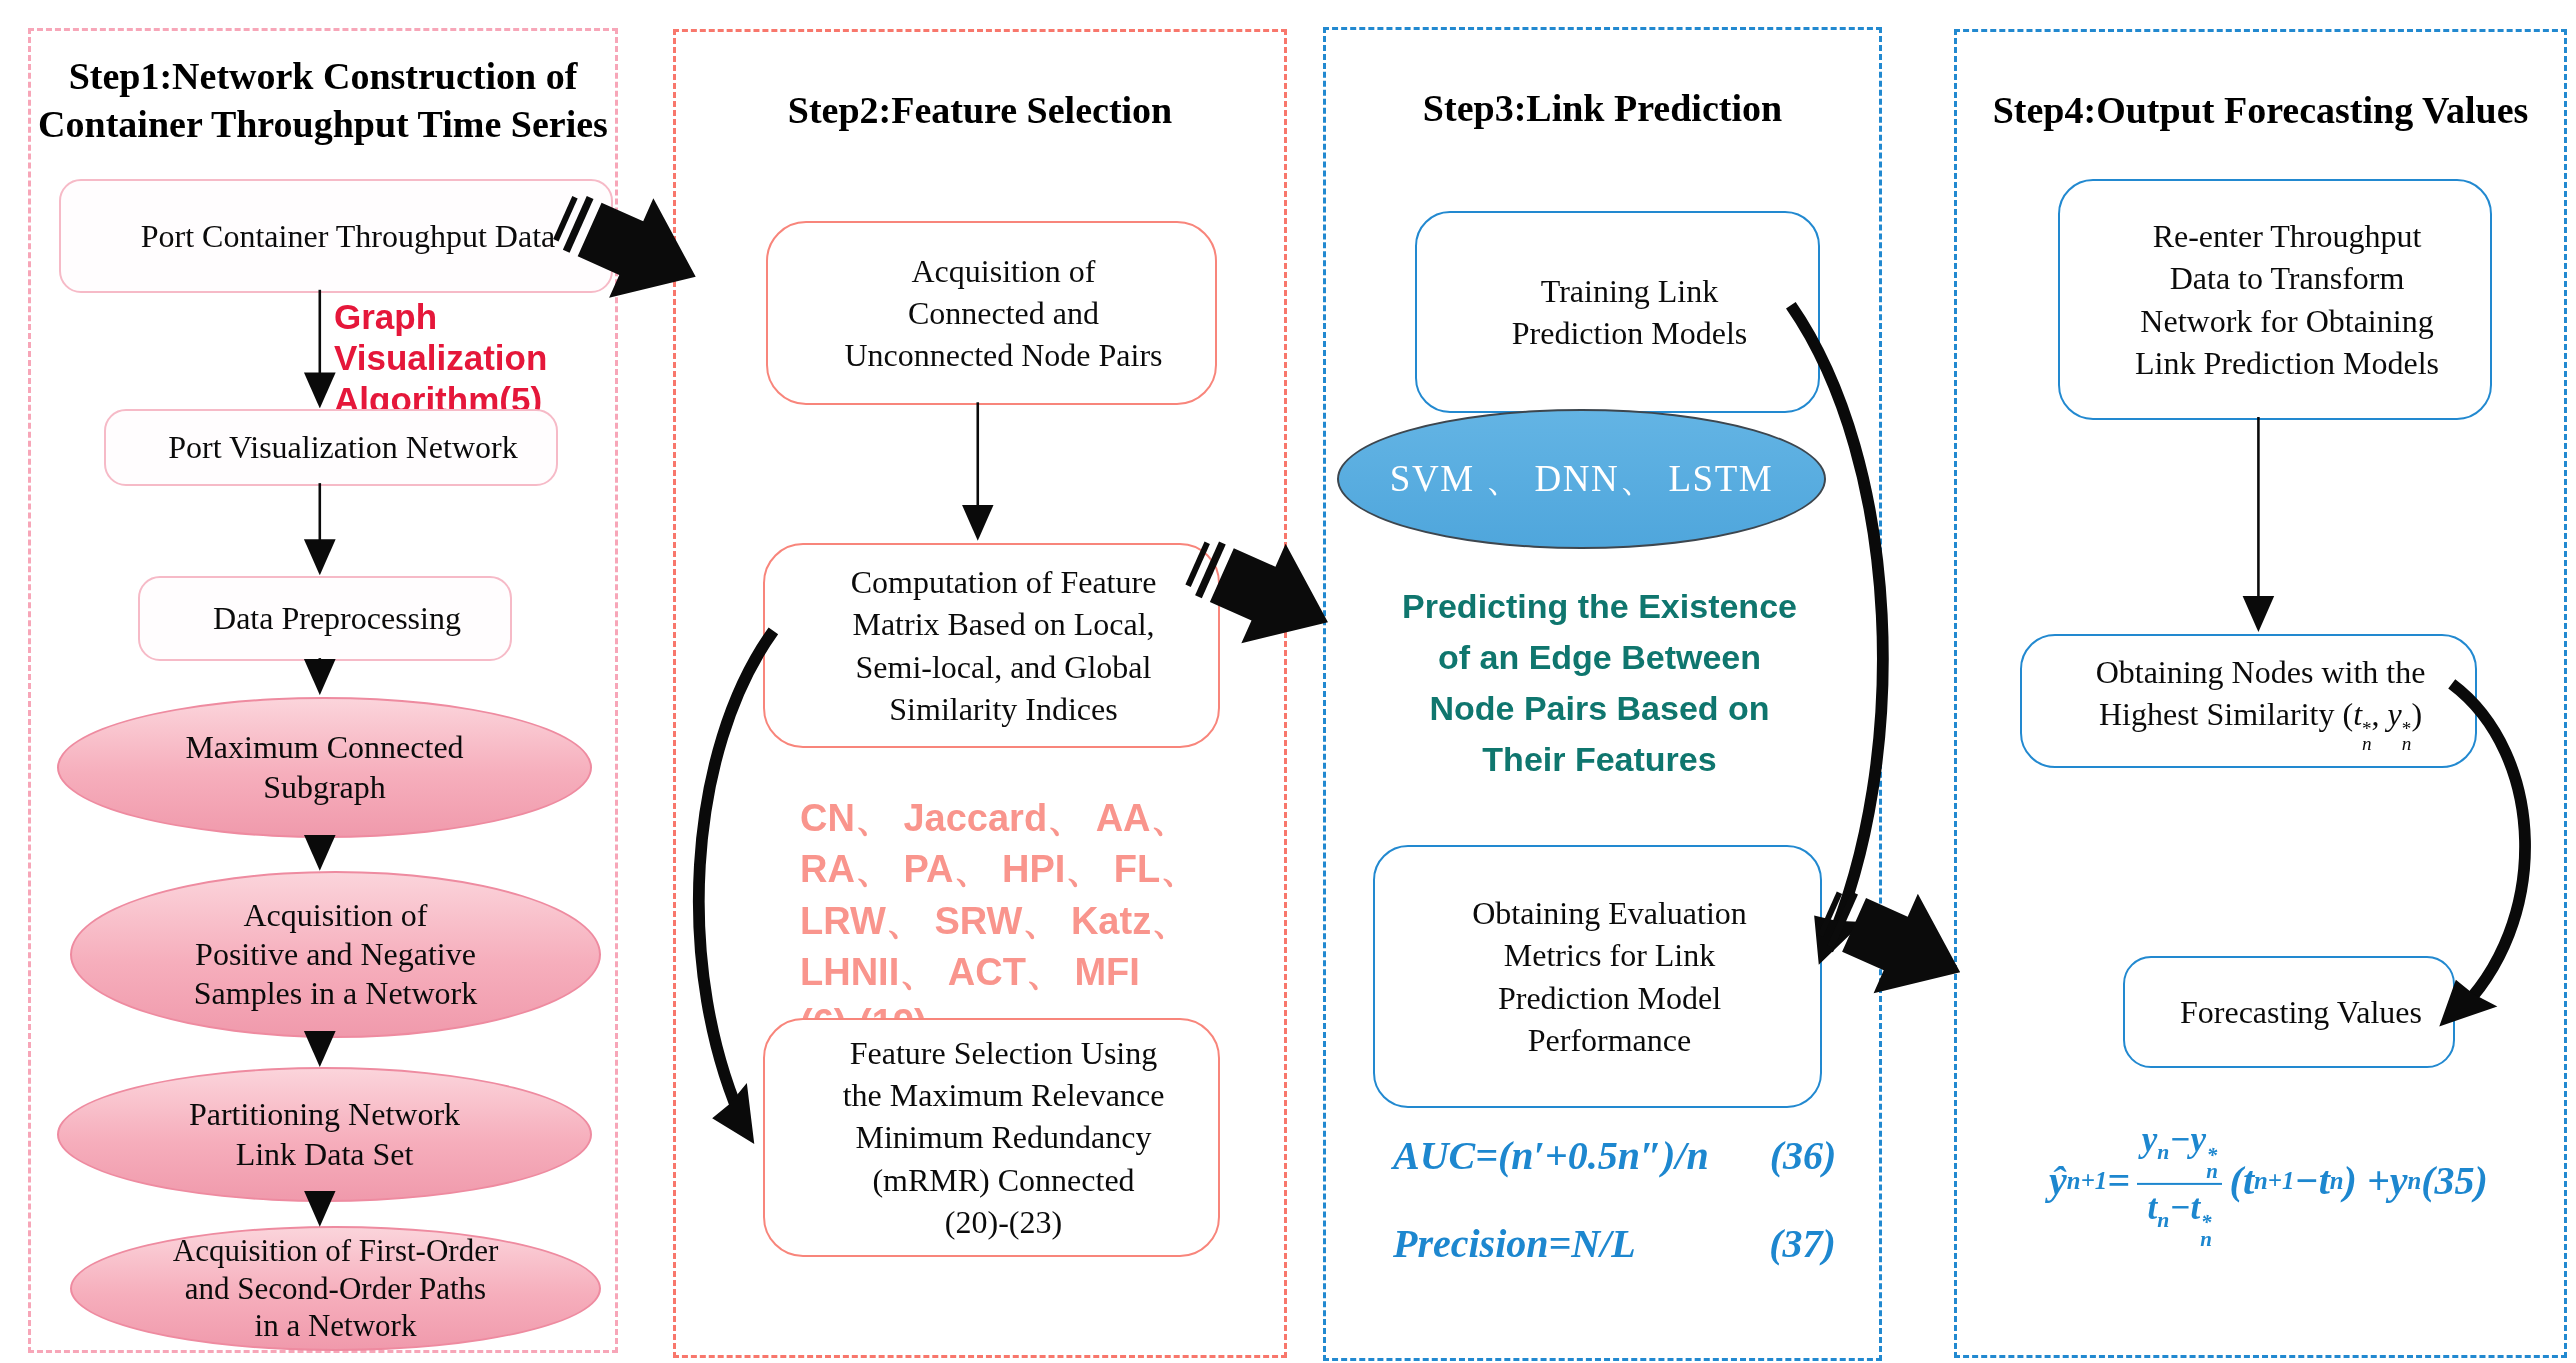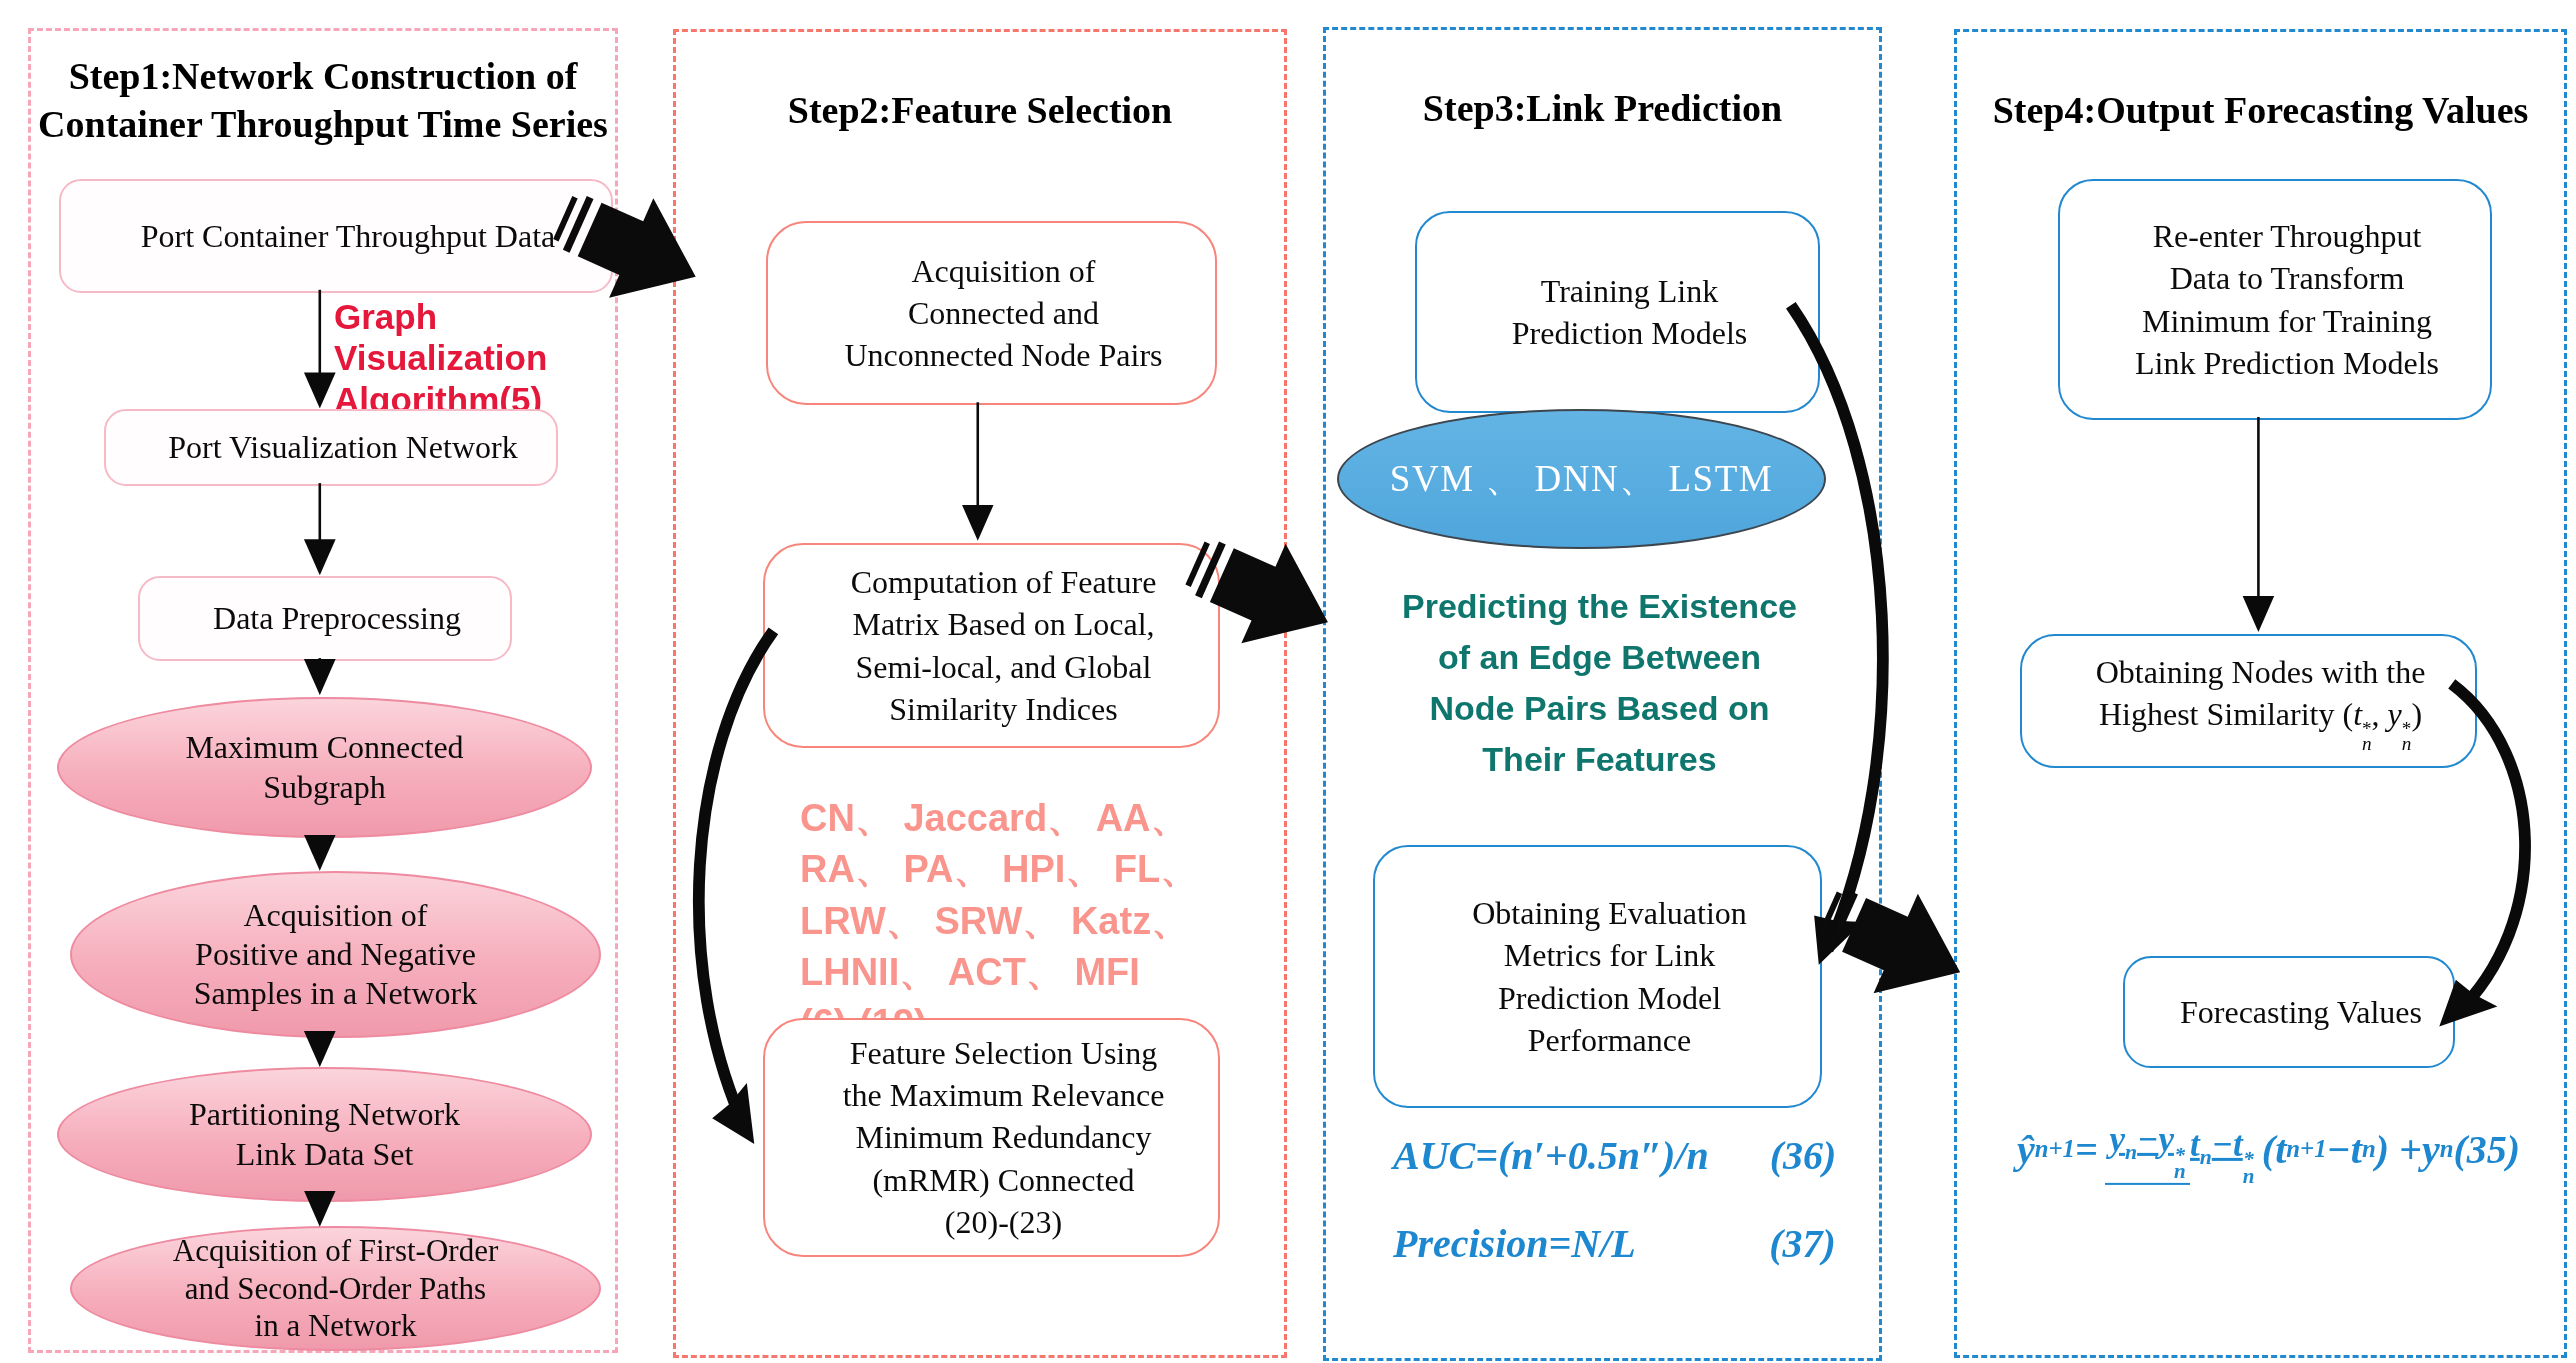--- a/index.html
+++ b/index.html
@@ -11,21 +11,21 @@
   .rbox.p2{border:2.9px solid #f8857b;border-radius:40px;background:#fff;}
   .rbox.bl{border:2.9px solid #2289d0;border-radius:35px;background:#fff;}
   .ellip{position:absolute;border-radius:50%;display:flex;align-items:center;justify-content:center;text-align:center;font-size:32px;line-height:1.22;}
   .ellip.pink{background:linear-gradient(180deg,#fbd4db 0%,#f6aebc 55%,#f09aac 100%);border:2.2px solid #ee8ba0;align-items:center;}
   .ellip.blue{background:linear-gradient(180deg,#63b4e4 0%,#4fa6dc 100%);border:2.2px solid #3d464e;color:#ffffff;font-size:37px;letter-spacing:1.5px;}
   .label-red{position:absolute;font-family:"Liberation Sans",sans-serif;font-weight:bold;font-size:35px;line-height:1.18;color:#e5173a;text-align:left;}
   .label-pink{position:absolute;font-family:"Liberation Sans",sans-serif;font-weight:bold;font-size:38px;line-height:1.35;color:#f9958d;text-align:left;}
   .label-blue{position:absolute;font-family:Liberation Sans, sans-serif;font-weight:bold;font-size:34px;line-height:1.5;color:#0f766e;text-align:center;}
   .formula{position:absolute;font-weight:bold;font-style:italic;color:#1d87cf;font-size:40px;}
   .f-row{display:flex;align-items:center;}
-  .frac{display:inline-flex;flex-direction:row;align-items:flex-end;margin:0 7.4px;font-size:35px;transform:translateY(2.9px);text-decoration:underline;}
+  .frac{display:inline-flex;flex-direction:column;align-items:center;margin:0 7.4px;font-size:35px;transform:translateY(2.9px);}
   .frac .num{border-bottom:2.9px solid currentColor;padding:0 4.4px 2.9px;}
   .frac .den{padding-top:2.9px;}
   sub{font-size:0.62em;}
   .ss{display:inline-flex;flex-direction:column;align-items:center;font-size:0.6em;line-height:0.8;vertical-align:-0.5em;}
   .overlay{position:absolute;left:0;top:0;width:2576px;height:1364px;pointer-events:none;}
   .tline div{display:block;}
 </style>
 </head>
 <body>
 
@@ -171,21 +171,21 @@
 <div class="col" style="left:1954px;top:29px;width:607px;height:1323px;border-color:#2289d0;">
   <div class="title" style="top:55px;">
     <span>Step4:Output Forecasting Values</span>
   </div>
 </div>
 
 <div class="rbox bl tline" style="left:2058px;top:179px;width:406px;height:237px;">
   <div>
     <div>Re-enter Throughput</div>
     <div>Data to Transform</div>
-    <div>Minimum for Training</div>
+    <div>Network for Obtaining</div>
     <div>Link Prediction Models</div>
   </div>
 </div>
 
 <div class="rbox bl tline" style="left:2020px;top:634px;width:429px;height:130px;">
   <div>
     <div>Obtaining Nodes with the</div>
     <div>
       <span>Highest Similarity (</span><i>t</i><span class="ss">
           <span>*</span>

